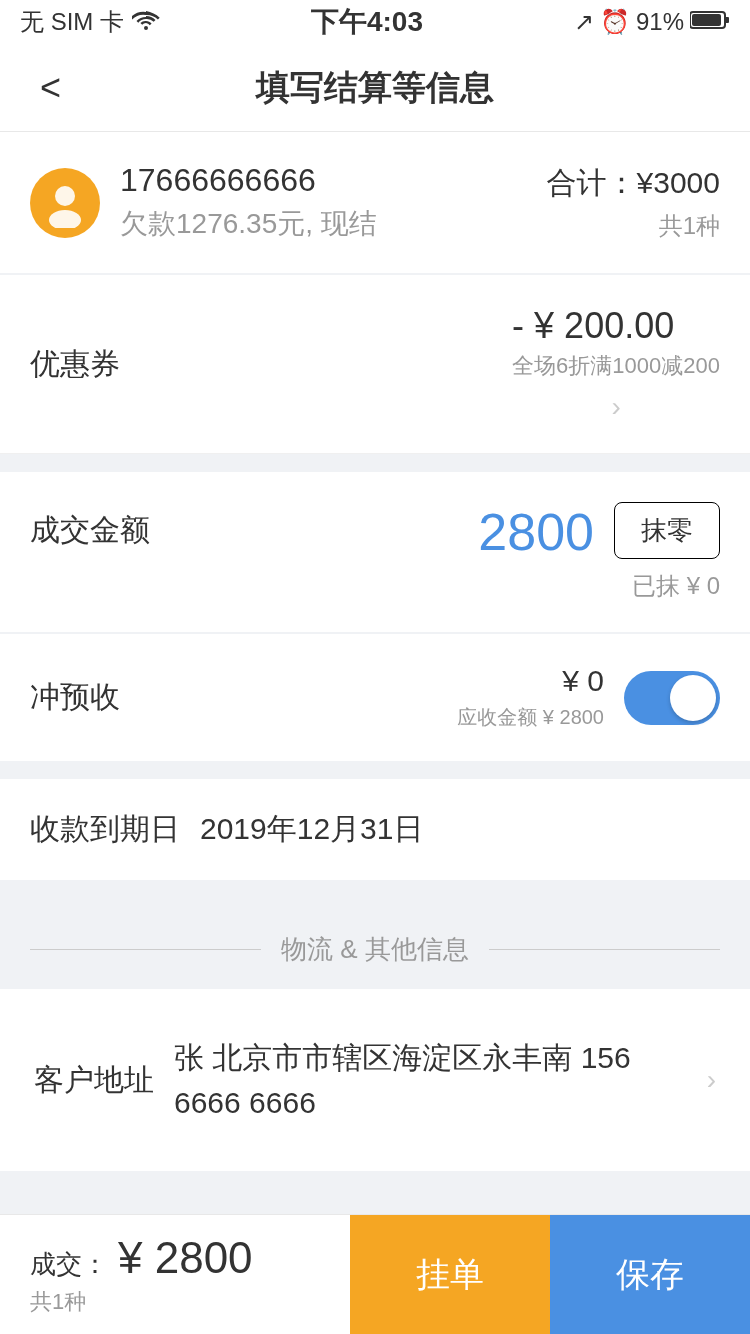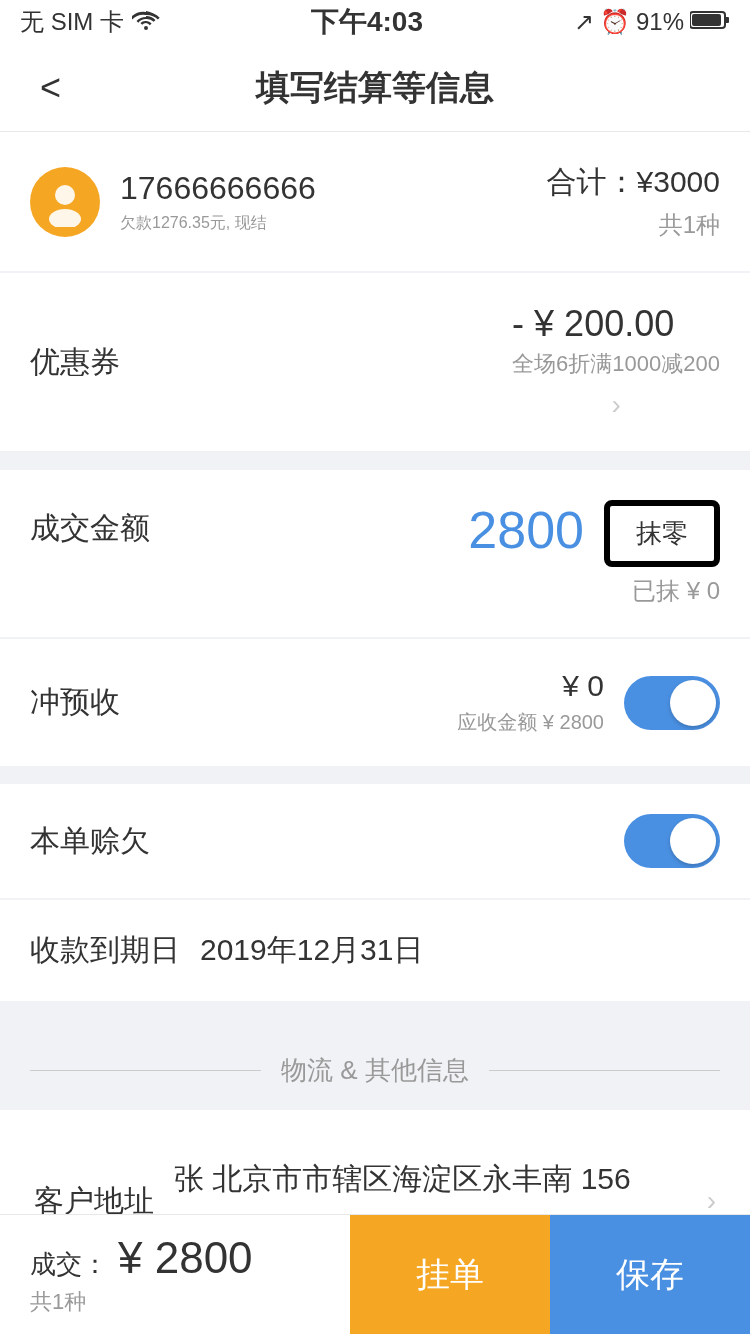--- a/index.html
+++ b/index.html
@@ -78,21 +78,21 @@
       border-radius: 35px;
       background: #f5a623;
       display: flex;
       align-items: center;
       justify-content: center;
       overflow: hidden;
     }
     .avatar svg { width: 50px; height: 50px; }
     .customer-info {}
     .customer-phone { font-size: 32px; font-weight: 500; color: #333; }
-    .customer-debt { font-size: 16px; color: #999; margin-top: 6px; }
+    .customer-debt { font-size: 28px; color: #999; margin-top: 6px; }
     .customer-right { text-align: right; }
     .total-amount { font-size: 30px; color: #333; font-weight: 500; }
     .total-count { font-size: 24px; color: #999; margin-top: 6px; }
 
     
     .section {
       background: #fff;
       margin-bottom: 2px;
     }
 
@@ -123,21 +123,21 @@
       display: flex;
       align-items: flex-start;
       justify-content: space-between;
       margin-bottom: 2px;
     }
     .transaction-label { font-size: 30px; color: #333; padding-top: 8px; }
     .transaction-right { display: flex; flex-direction: column; align-items: flex-end; gap: 8px; }
     .transaction-amount-row { display: flex; align-items: flex-start; gap: 20px; }
     .transaction-amount { font-size: 52px; color: #4a90e2; font-weight: 400; }
     .round-btn {
-      border: 6px solid #000000;
+      border: 1px solid #000000;
       border-radius: 8px;
       padding: 10px 26px;
       font-size: 26px;
       color: #333;
       background: #fff;
       cursor: pointer;
       white-space: nowrap;
     }
     .wiped-text { font-size: 24px; color: #999; }
 
@@ -367,26 +367,20 @@
         <div class="precollect-receivable">应收金额 ¥ 2800</div>
       </div>
       <div class="toggle">
         <div class="toggle-knob"></div>
       </div>
     </div>
   </div>
 
   <div class="divider"></div>
 
-  <div class="debt-row">
-    <div class="debt-label">本单赊欠</div>
-    <div class="toggle">
-      <div class="toggle-knob"></div>
-    </div>
-  </div>
 
   <div class="due-date-row">
     <div class="due-date-label">收款到期日</div>
     <div class="due-date-value">2019年12月31日</div>
   </div>
 
   <div class="divider"></div>
 
   <div class="logistics-section">
     <div class="logistics-line"></div>

